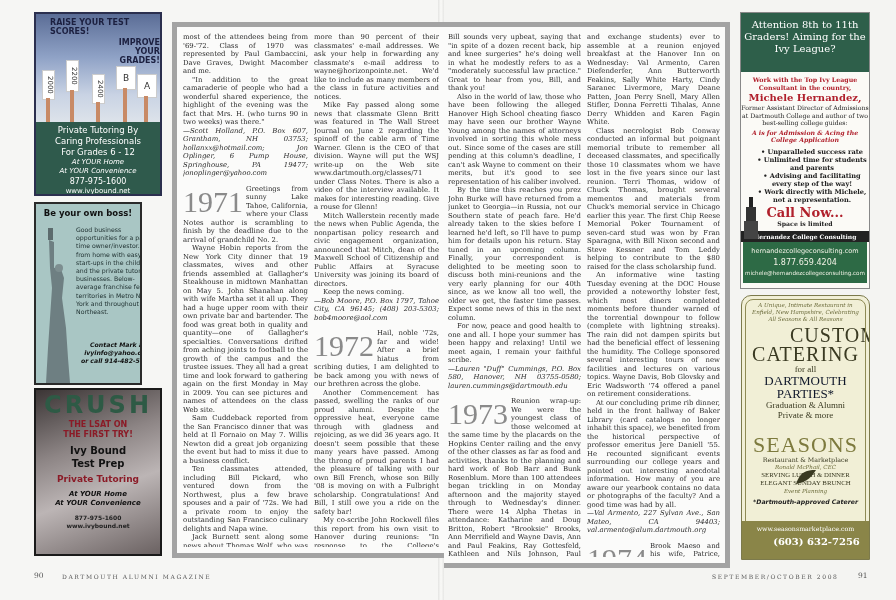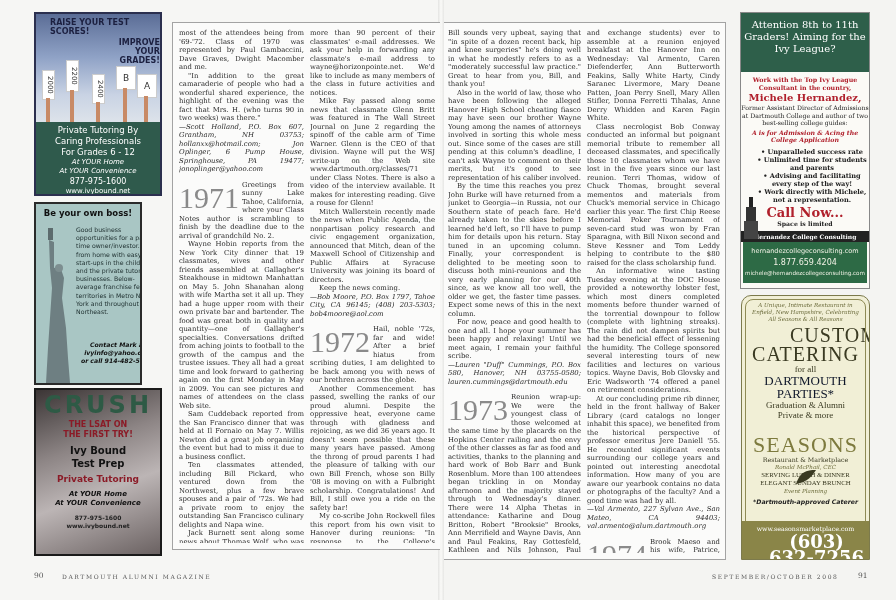--- a/index.html
+++ b/index.html
@@ -1,21 +1,21 @@
 <!DOCTYPE html>
 <html><head>
 <meta charset="utf-8">
 <style>
   html,body{margin:0;padding:0;}
   body{width:896px;height:600px;overflow:hidden;background:#f3f3f1;position:relative;font-family:"DejaVu Serif",serif;color:#2a2a2a;}
   .page{position:absolute;top:0;height:600px;background:#f6f6f4;}
   .page.left{left:0;width:440px;}
   .page.right{left:440px;width:456px;background:#f4f4f2;}
   .gutter{position:absolute;left:438px;top:0;width:6px;height:600px;background:linear-gradient(90deg,#e4e4e2,#fafaf8,#e6e6e4);}
-  .textbox{position:absolute;border:1px solid #a3a3a3;background:#fbfbfa;}
+  .textbox{position:absolute;border:5px solid #a3a3a3;background:#fbfbfa;}
   .tb-left{left:172px;top:22px;width:267px;height:526px;border-right:none;}
   .tb-right{left:444px;top:22px;width:281px;height:536px;border-left:none;}
   .col{position:absolute;top:6px;font-size:6.9px;line-height:8.5px;text-align:justify;overflow:hidden;}
   .col p{margin:0;text-indent:9px;}
   .col p.ni{text-indent:0;}
   .col .sig{font-style:italic;}
   .col .yr{font-size:30px;line-height:26px;color:#8a8a8a;float:left;margin:4px 3px 0 0;font-family:"Liberation Serif",serif;}
   .col .yrrow{margin-top:7px;}
   .c1{left:6px;width:125px;height:514px;}
   .c2{left:137px;width:125px;height:514px;}
@@ -62,21 +62,21 @@
   .ad5 .big{font-family:"Liberation Serif",serif;font-size:20px;line-height:19px;color:#3a3a22;letter-spacing:1px;}
   .ad5 .mid{font-family:"Liberation Serif",serif;font-size:13px;line-height:13px;color:#0f172a;}
   .ad5 .sub{font-family:"Liberation Serif",serif;font-size:9px;line-height:10px;color:#3a3a22;}
   .ad5 .seasons{font-family:"Liberation Serif",serif;font-size:22px;line-height:22px;color:#7d7a3e;letter-spacing:1px;margin-top:14px;}
   .ad5 .rm{font-size:6.3px;color:#3a3a22;}
   .ad5 .ron{font-style:italic;font-size:5.6px;color:#6a6a3a;line-height:8px;}
   .ad5 .srv{font-family:"Liberation Serif",serif;font-size:6.8px;line-height:8px;color:#3a3a22;}
   .ad5 .ap{font-family:"DejaVu Sans",sans-serif;font-weight:bold;font-style:italic;font-size:6.2px;color:#222;margin-top:3px;}
   .ad5 .foot{position:absolute;left:0;right:0;bottom:0;height:38px;background:#8a8548;color:#fff;}
   .ad5 .url{font-size:6.3px;line-height:10px;margin-top:3px;}
-  .ad5 .ph{font-size:18px;line-height:16px;font-weight:bold;padding-left:22px;}
+  .ad5 .ph{font-size:10px;line-height:16px;font-weight:bold;padding-left:22px;}
   .leaf{position:absolute;left:52px;top:172px;width:24px;height:18px;}
 </style>
 </head>
 <body>
 
 <div class="page left"></div>
 <div class="page right"></div>
 <div class="gutter"></div>
 
 <div class="ad ad1">

